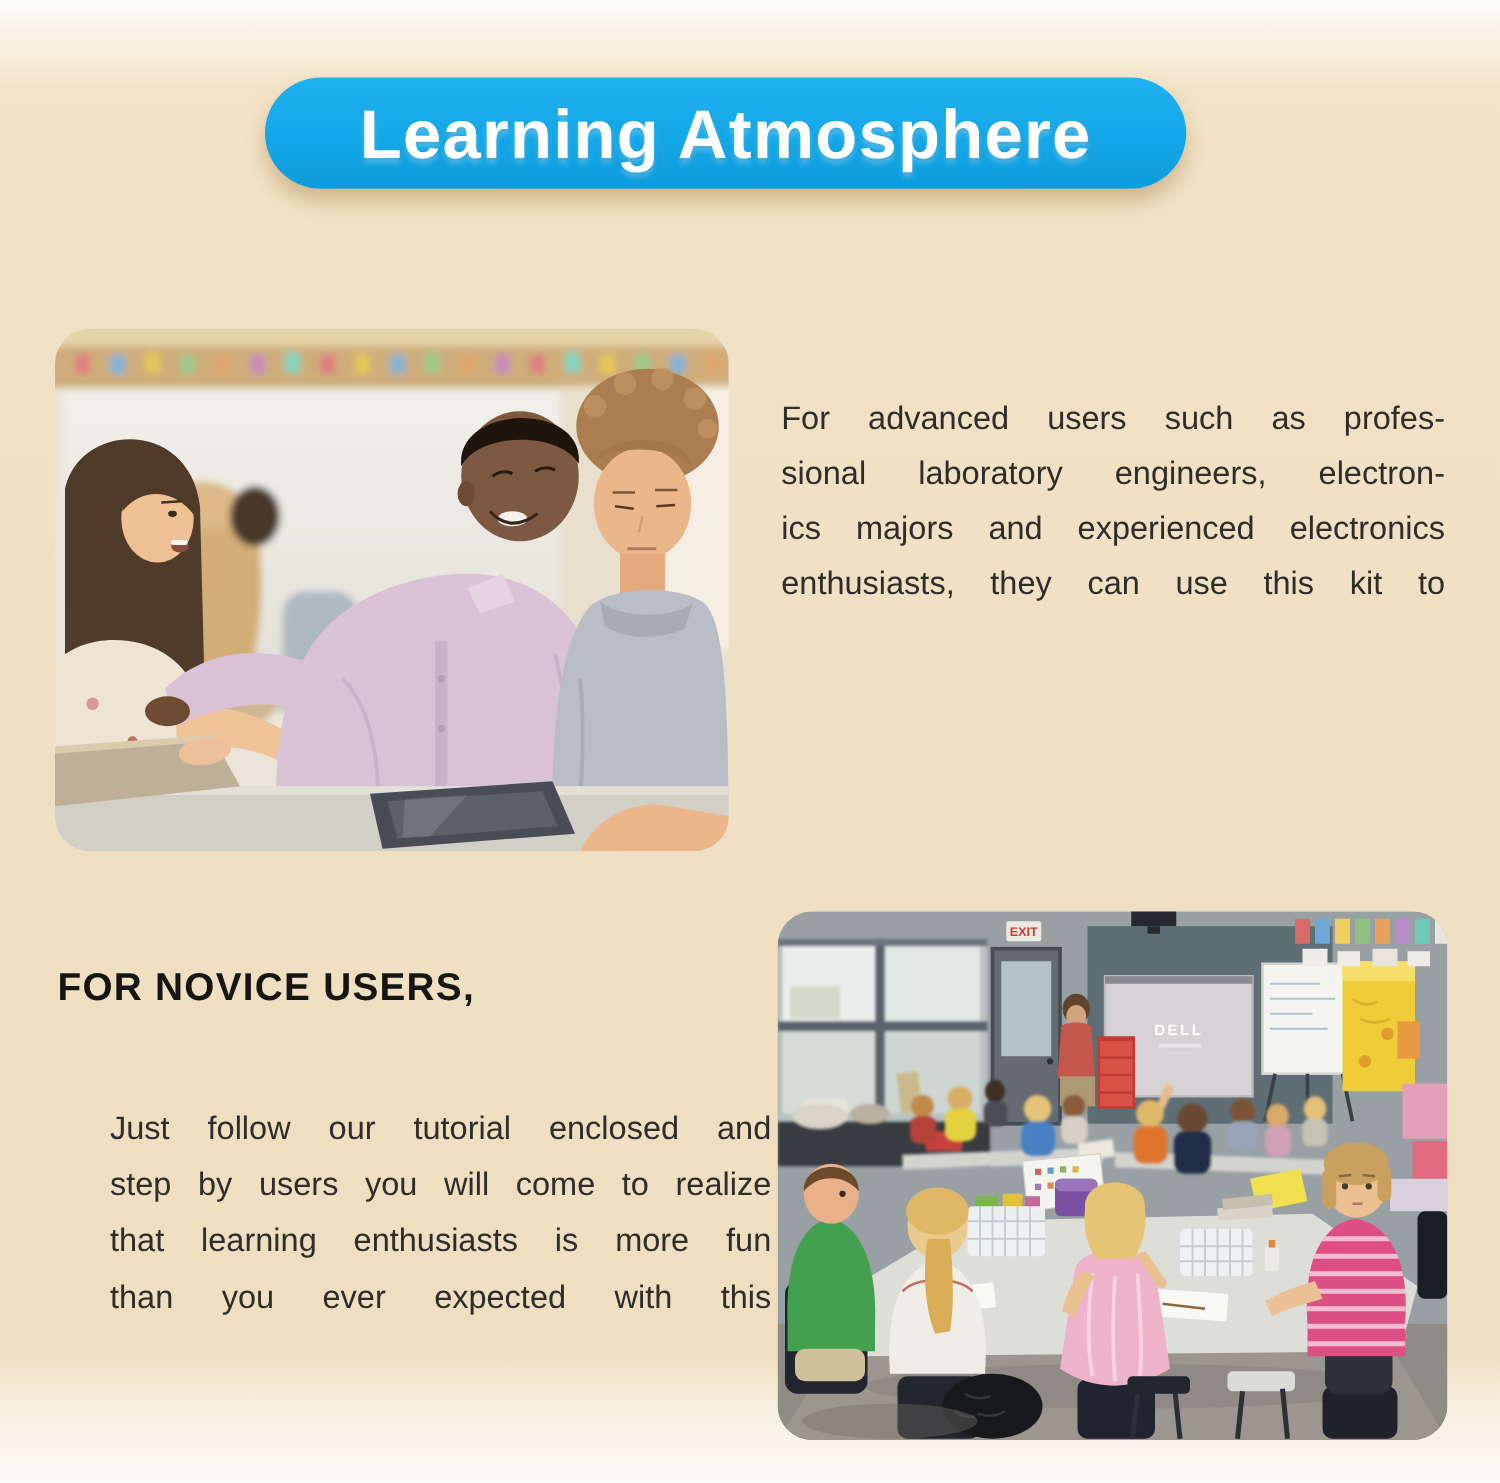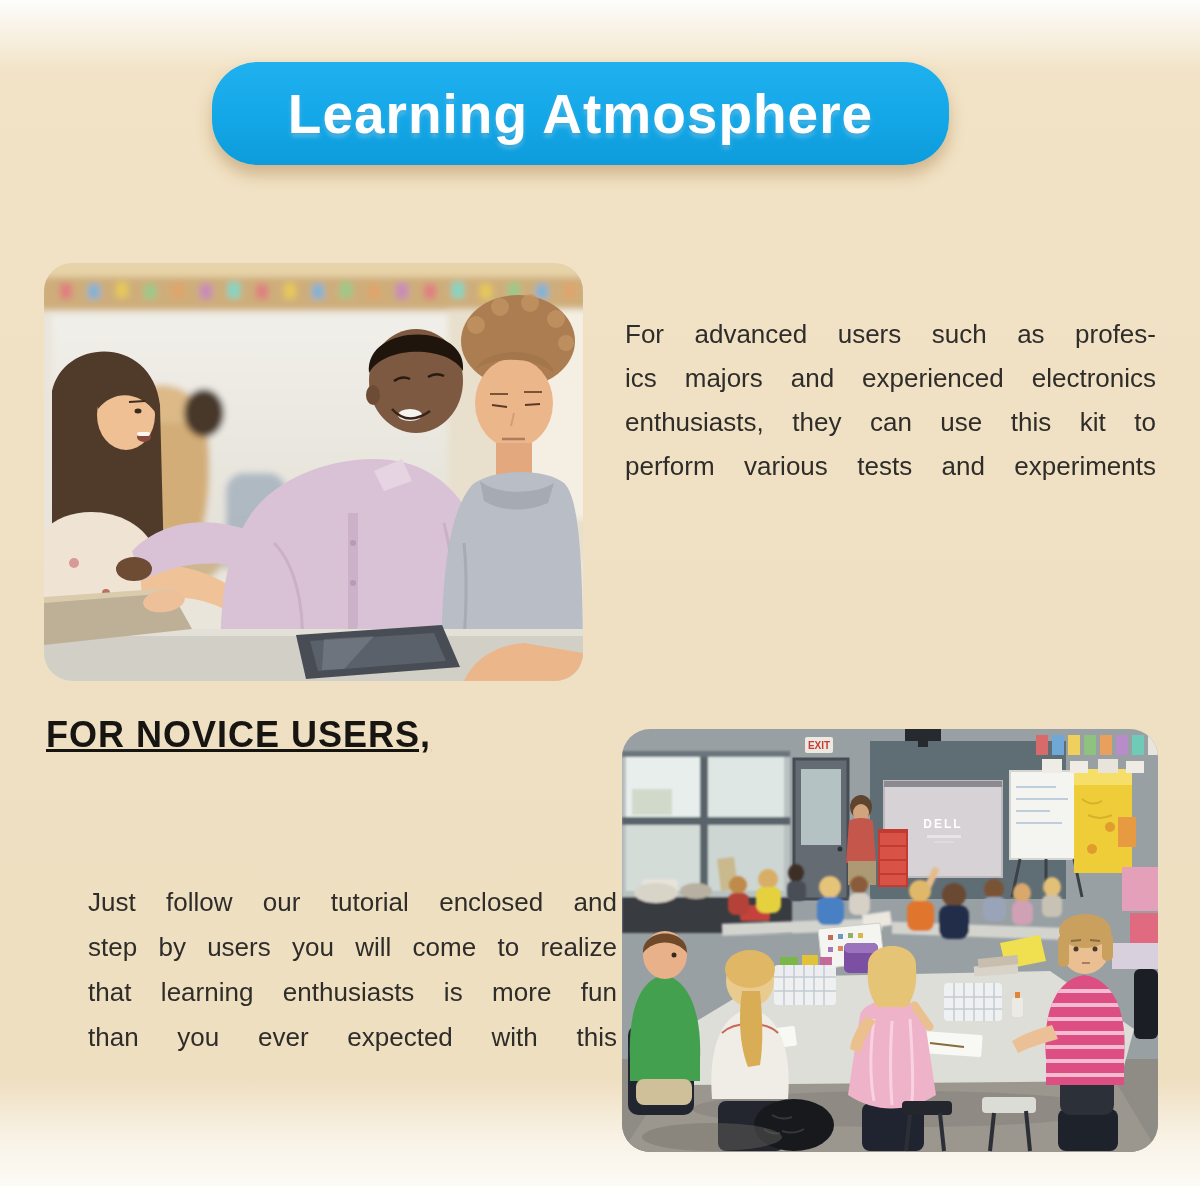--- a/index.html
+++ b/index.html
@@ -3,43 +3,43 @@
 <meta charset="utf-8">
 <style>
   html,body{margin:0;padding:0;background:#ffffff;}
   .canvas{
     position:relative;width:1200px;height:1186px;overflow:hidden;
     font-family:"Liberation Sans",sans-serif;
     background:linear-gradient(180deg,#fdfdfc 0%,#f2e3c6 6%,#f0e0c3 50%,#efdfc1 91%,#f8f2e6 96%,#fdfbf6 100%);
   }
   
   .pill{
-    position:absolute;left:212px;top:62px;width:737px;height:103px;border-radius:45px;
+    position:absolute;left:212px;top:62px;width:737px;height:89px;border-radius:45px;
     background:linear-gradient(180deg,#1fb0ef 0%,#14a7e7 55%,#0d9bdb 100%);
     box-shadow:0 10px 16px rgba(166,126,72,.45);
     display:flex;align-items:center;justify-content:center;text-align:center;
   }
   .pill-title{
     color:#ffffff;font-size:55px;font-weight:bold;letter-spacing:1px;
     text-shadow:0 4px 4px rgba(255,255,255,.25), 0 2px 2px rgba(10,120,170,.35);
     white-space:nowrap;
   }
   
   .photo{position:absolute;border-radius:28px;overflow:hidden;margin-top:26px;}
   .photo svg{display:block;width:100%;height:100%;}
   .photo-1{left:44px;top:237px;width:539px;height:418px;}
   .photo-2{left:622px;top:703px;width:536px;height:423px;}
   
   .adv-text{
     position:absolute;left:625px;top:312px;width:531px;
     font-size:26px;line-height:44px;color:#2f2d2a;
   }
   .novice-heading{
-    position:absolute;left:46px;top:713px;
-    font-size:36px;line-height:44px;font-weight:bold;letter-spacing:1px;color:#171512;text-decoration:underline;
+    position:absolute;left:46px;top:768px;
+    font-size:31px;line-height:44px;font-weight:bold;letter-spacing:1px;color:#171512;
   }
   .novice-text{
     position:absolute;left:48px;top:880px;width:529px;
     font-size:26px;line-height:45px;color:#2f2d2a;margin-left:40px;
   }
   .jline{text-align:justify;text-align-last:justify;white-space:nowrap;}
   .jline.last{text-align-last:left;}
   .novice-heading .jline{text-align-last:left;white-space:nowrap;}
 </style>
 </head>
@@ -169,23 +169,23 @@
         <polygon points="252,372 398,362 416,404 262,416" fill="#474c55"></polygon>
         <polygon points="266,378 390,370 402,398 274,408" fill="#5b616b"></polygon>
         <polygon points="280,376 330,373 300,406 278,407" fill="#ffffff" opacity=".12"></polygon>
         <path d="M420,418 C430,396 452,382 480,380 L539,390 L539,418 Z" fill="#ecb68b"></path>
       </g>
     </svg>
   </div>
 
   <div class="adv-text">
       <div class="jline">For advanced users such as profes-</div>
+      <div class="jline">sional laboratory engineers, electron-</div>
       <div class="jline">ics majors and experienced electronics</div>
       <div class="jline">enthusiasts, they can use this kit to</div>
-      <div class="jline">perform various tests and experiments</div>
     </div>
 
   <div class="novice-heading">
       <div class="jline">FOR NOVICE USERS,</div>
     </div>
 
   <div class="novice-text">
       <div class="jline">Just follow our tutorial enclosed and</div>
       <div class="jline">step by users you will come to realize</div>
       <div class="jline">that learning enthusiasts is more fun</div>

